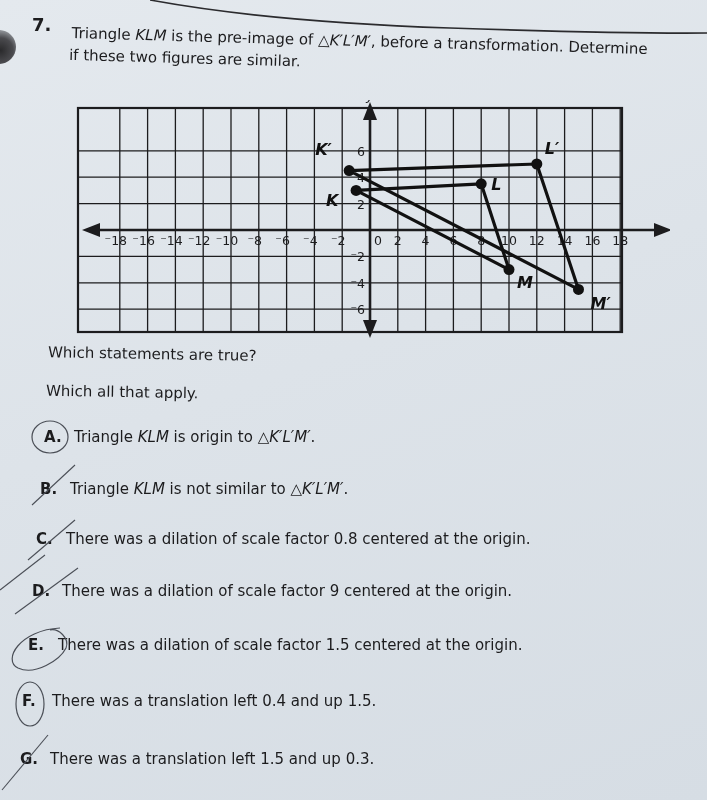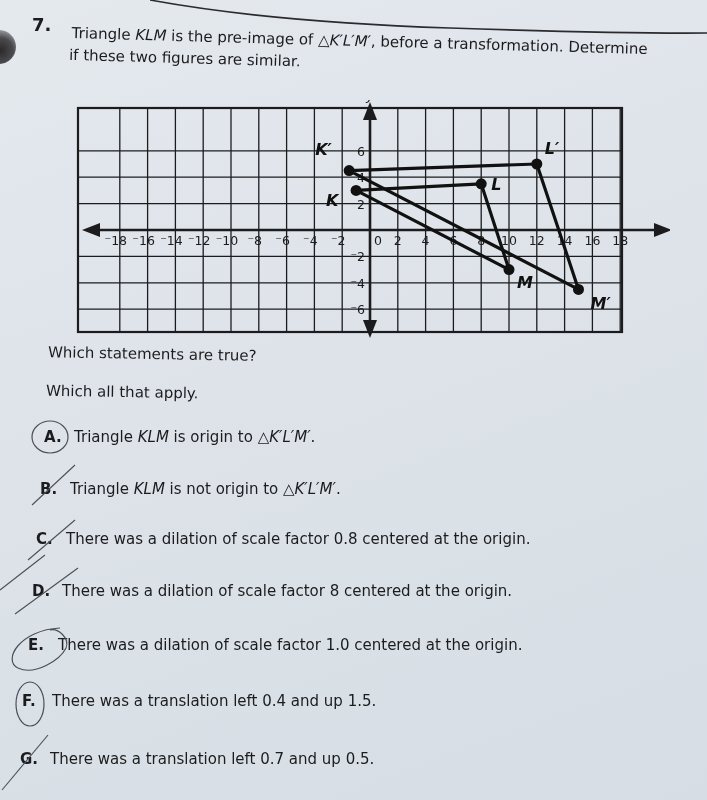--- a/index.html
+++ b/index.html
@@ -143,41 +143,41 @@
 <div class="prompt2">
   <span>Which </span><b>all</b><span> that apply.</span>
 </div>
 
 <div class="option" style="left:44px; top:428px;">
   <span class="letter">A.</span>
   <span><span>Triangle </span><span class="it">KLM</span><span> is origin to </span><span class="it">△K′L′M′</span><span>.</span></span>
 </div>
 <div class="option" style="left:40px; top:480px;">
   <span class="letter">B.</span>
-  <span><span>Triangle </span><span class="it">KLM</span><span> is not origin to </span><span class="it">△K′L′M′</span><span>.</span></span>
+  <span><span>Triangle </span><span class="it">KLM</span><span> is not similar to </span><span class="it">△K′L′M′</span><span>.</span></span>
 </div>
 <div class="option" style="left:36px; top:530px;">
   <span class="letter">C.</span>
   <span>There was a dilation of scale factor 0.8 centered at the origin.</span>
 </div>
 <div class="option" style="left:32px; top:582px;">
   <span class="letter">D.</span>
-  <span>There was a dilation of scale factor 8 centered at the origin.</span>
+  <span>There was a dilation of scale factor 9 centered at the origin.</span>
 </div>
 <div class="option" style="left:28px; top:636px;">
   <span class="letter">E.</span>
-  <span>There was a dilation of scale factor 1.0 centered at the origin.</span>
+  <span>There was a dilation of scale factor 1.5 centered at the origin.</span>
 </div>
 <div class="option" style="left:22px; top:692px;">
   <span class="letter">F.</span>
   <span>There was a translation left 0.4 and up 1.5.</span>
 </div>
 <div class="option" style="left:20px; top:750px;">
   <span class="letter">G.</span>
-  <span>There was a translation left 0.7 and up 0.5.</span>
+  <span>There was a translation left 1.5 and up 0.3.</span>
 </div>
 
 <svg class="mark" style="left:0;top:400px;width:707px;height:400px" viewBox="0 400 707 400">
   <ellipse cx="50" cy="437" rx="18" ry="16" fill="none" stroke="#4b4f57" stroke-width="1.2"></ellipse>
   <line x1="32" y1="505" x2="75" y2="465" stroke="#4b4f57" stroke-width="1.1"></line>
   <line x1="28" y1="560" x2="75" y2="520" stroke="#4b4f57" stroke-width="1.1"></line>
   <line x1="0" y1="590" x2="45" y2="555" stroke="#4b4f57" stroke-width="1.1"></line>
   <line x1="15" y1="614" x2="78" y2="568" stroke="#4b4f57" stroke-width="1.1"></line>
   <path d="M60 628 C 20 630, 2 660, 18 668 C 35 676, 60 660, 66 648 C 70 638, 58 628, 50 630" fill="none" stroke="#4b4f57" stroke-width="1.2"></path>
   <ellipse cx="30" cy="704" rx="14" ry="22" fill="none" stroke="#4b4f57" stroke-width="1.2"></ellipse>

